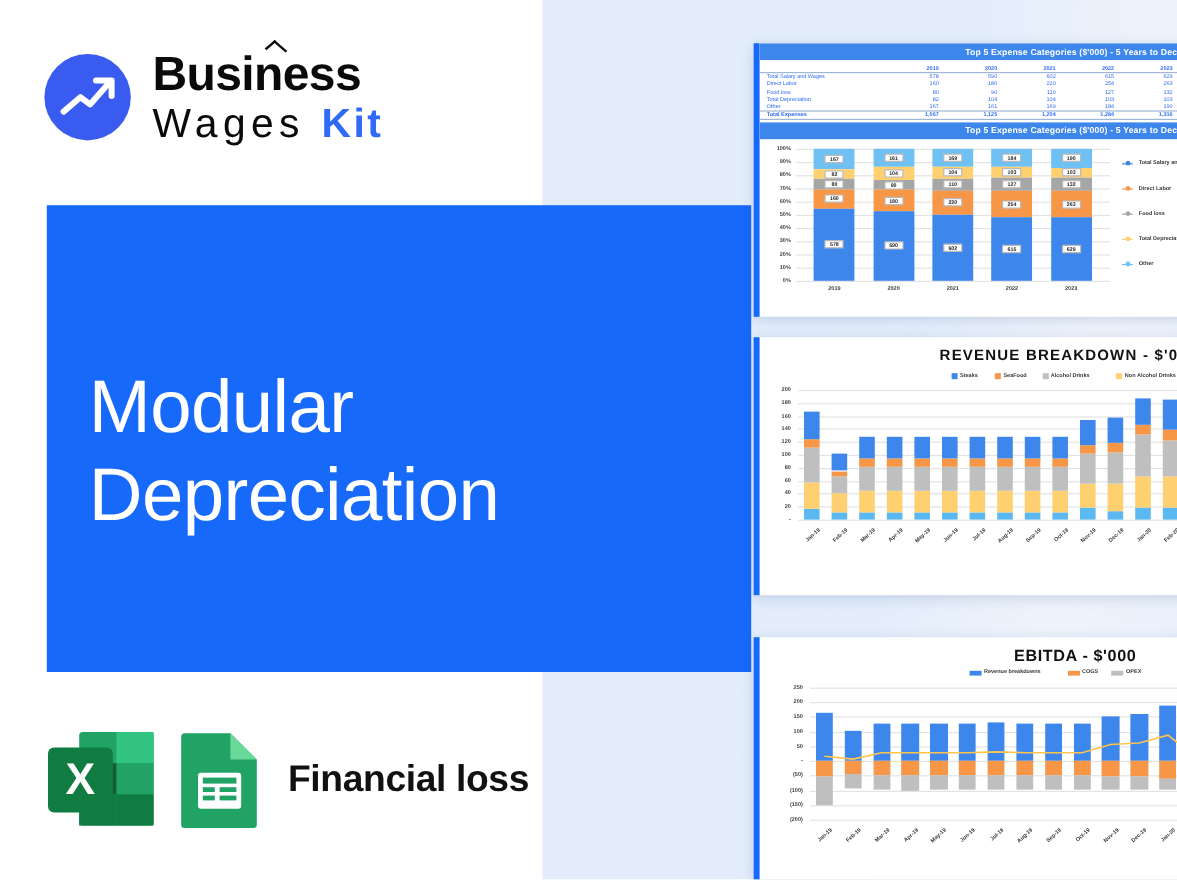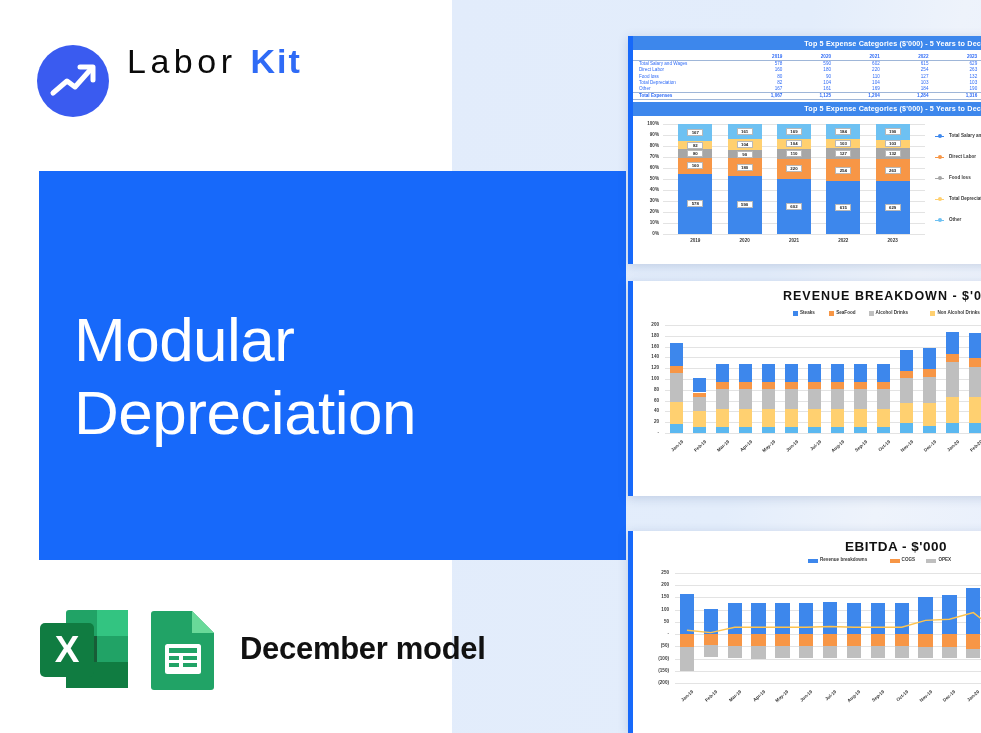--- a/index.html
+++ b/index.html
@@ -124,22 +124,26 @@
 <div class="bg-bluebox"></div>
 
 <div class="logo">
   <div class="logo-mark">
     <svg width="72" height="72" viewBox="0 0 72 72">
       <path d="M16 48 L30 36 L38 42 L54 24" stroke="#ffffff" stroke-width="5" fill="none" stroke-linecap="round" stroke-linejoin="round"></path>
       <path d="M43 22 L56 22 L56 35" stroke="#ffffff" stroke-width="5" fill="none" stroke-linecap="round" stroke-linejoin="round"></path>
     </svg>
   </div>
   <div class="logo-text">
+    <div class="logo-line1">
+      <span>Business</span>
+      <span class="logo-hat"></span>
+    </div>
     <div class="logo-line2">
-      <span>Labor</span>
+      <span>Wages</span>
       <span class="kit">Kit</span>
     </div>
   </div>
 </div>
 
 <div class="main-title">Modular Depreciation</div>
 
 <div class="bottom-row">
   <div class="icon-excel">
     <svg width="96" height="82" viewBox="0 0 96 82">
@@ -158,21 +162,21 @@
       <path d="M6 3 h38 l22 22 v54 a3 3 0 0 1 -3 3 H6 a3 3 0 0 1 -3 -3 V6 a3 3 0 0 1 3 -3 z" fill="#21a366"></path>
       <path d="M44 3 l22 22 H44 z" fill="#69d999"></path>
       <rect x="17" y="36" width="36" height="30" rx="2.5" fill="#ffffff"></rect>
       <rect x="21" y="40" width="28" height="5" fill="#21a366"></rect>
       <rect x="21" y="48" width="10" height="4" fill="#21a366"></rect>
       <rect x="35" y="48" width="14" height="4" fill="#21a366"></rect>
       <rect x="21" y="55" width="10" height="4" fill="#21a366"></rect>
       <rect x="35" y="55" width="14" height="4" fill="#21a366"></rect>
     </svg>
   </div>
-  <div class="bottom-label">December model</div>
+  <div class="bottom-label">Financial loss</div>
 </div>
 
 <div class="card" id="card-expense">
   <div class="xl-title-bar">Top 5 Expense Categories ($'000) - 5 Years to December 2023</div>
 
   <table class="xl-table">
     <thead>
         <tr id="exp-head">
           <th style="width: 80px;"></th>
           <th>2019</th>

